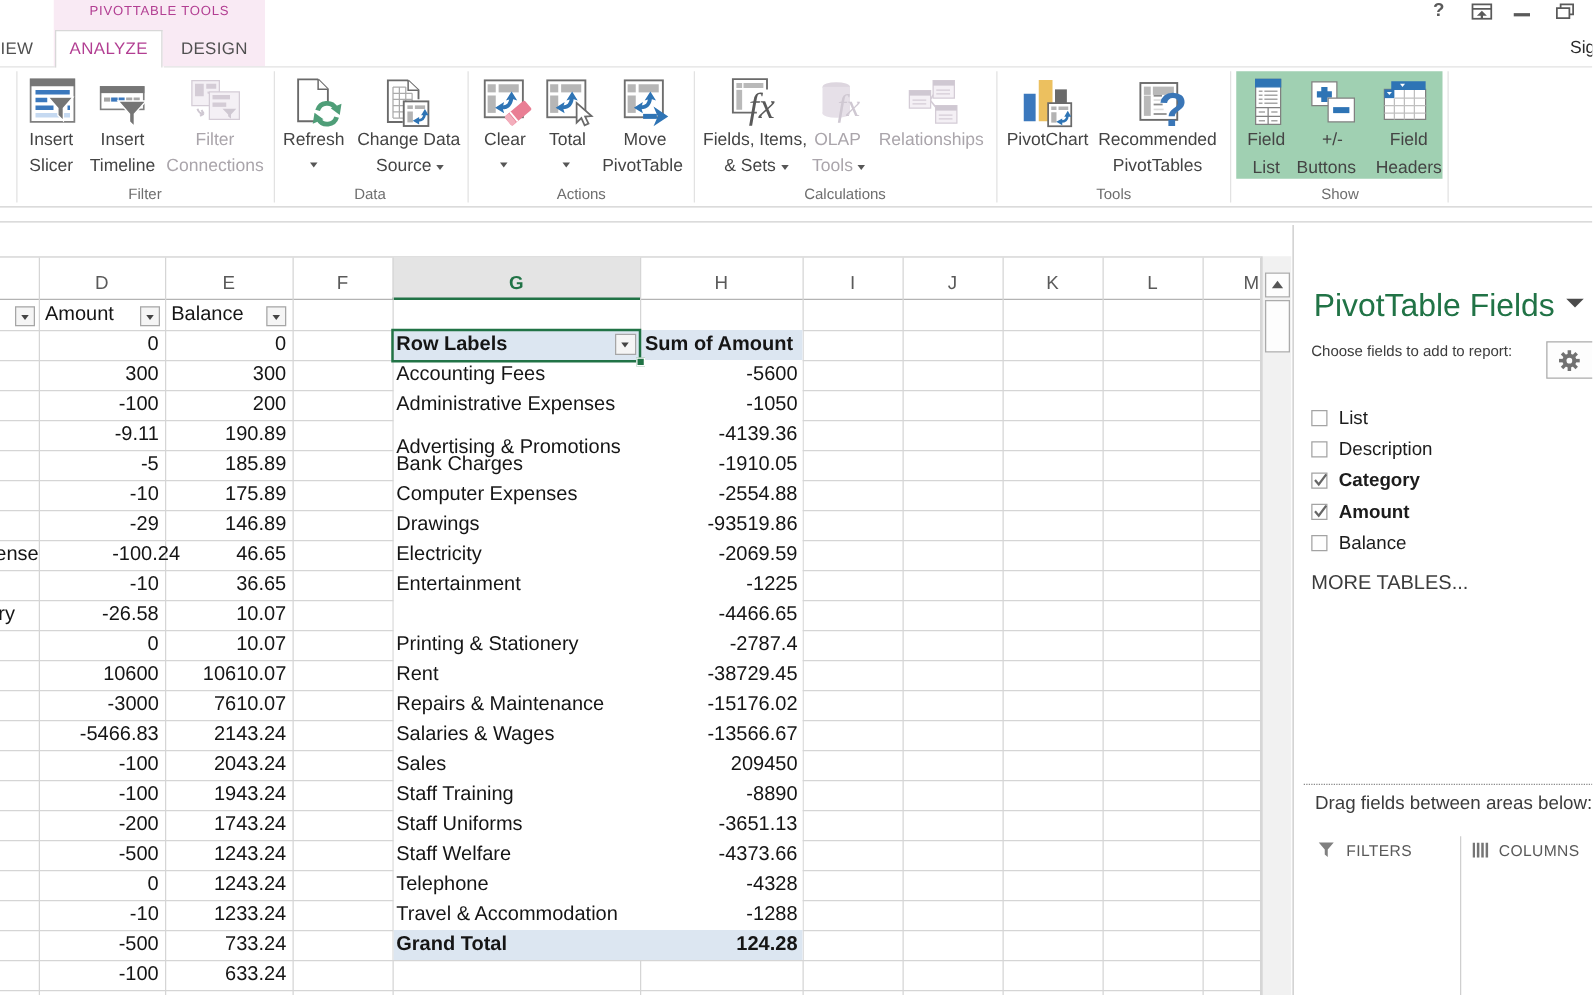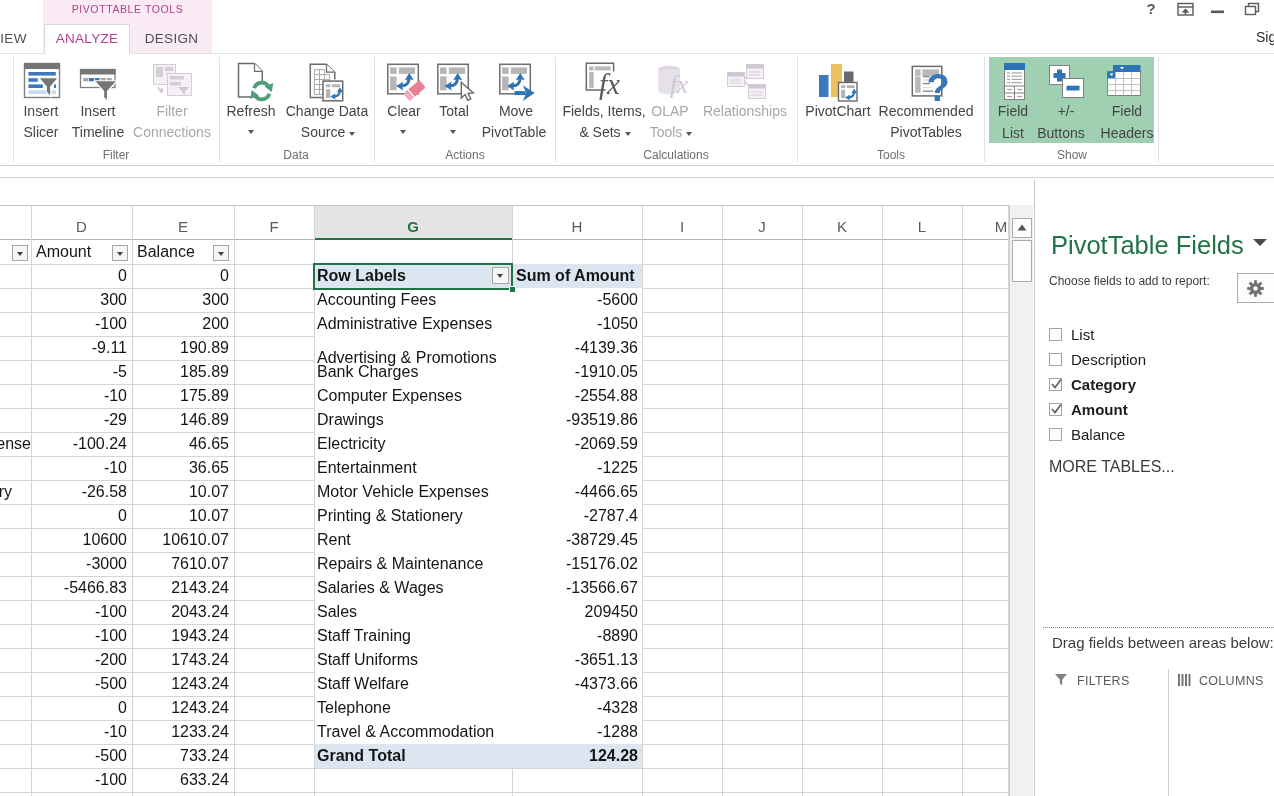--- a/index.html
+++ b/index.html
@@ -141,21 +141,21 @@
 <div class="ct num" style="left:31px;top:107px;width:96px;">-100</div>
 <div class="ct num" style="left:134px;top:107px;width:95px;">200</div>
 <div class="ct num" style="left:31px;top:131px;width:96px;">-9.11</div>
 <div class="ct num" style="left:134px;top:131px;width:95px;">190.89</div>
 <div class="ct num" style="left:31px;top:155px;width:96px;">-5</div>
 <div class="ct num" style="left:134px;top:155px;width:95px;">185.89</div>
 <div class="ct num" style="left:31px;top:179px;width:96px;">-10</div>
 <div class="ct num" style="left:134px;top:179px;width:95px;">175.89</div>
 <div class="ct num" style="left:31px;top:203px;width:96px;">-29</div>
 <div class="ct num" style="left:134px;top:203px;width:95px;">146.89</div>
-<div class="ct num" style="left:31px;top:227px;width:96px;">-100.24</div>
+<div class="ct num" style="left:31px;top:227px;width:96px;padding-left:17px;">-100.24</div>
 <div class="ct num" style="left:134px;top:227px;width:95px;">46.65</div>
 <div class="ct num" style="left:31px;top:251px;width:96px;">-10</div>
 <div class="ct num" style="left:134px;top:251px;width:95px;">36.65</div>
 <div class="ct num" style="left:31px;top:275px;width:96px;">-26.58</div>
 <div class="ct num" style="left:134px;top:275px;width:95px;">10.07</div>
 <div class="ct num" style="left:31px;top:299px;width:96px;">0</div>
 <div class="ct num" style="left:134px;top:299px;width:95px;">10.07</div>
 <div class="ct num" style="left:31px;top:323px;width:96px;">10600</div>
 <div class="ct num" style="left:134px;top:323px;width:95px;">10610.07</div>
 <div class="ct num" style="left:31px;top:347px;width:96px;">-3000</div>
@@ -191,21 +191,20 @@
 <div class="ct" style="left:317px;top:155px;">Bank Charges</div>
 <div class="ct num" style="left:512px;top:155px;width:126px;">-1910.05</div>
 <div class="ct" style="left:317px;top:179px;">Computer Expenses</div>
 <div class="ct num" style="left:512px;top:179px;width:126px;">-2554.88</div>
 <div class="ct" style="left:317px;top:203px;">Drawings</div>
 <div class="ct num" style="left:512px;top:203px;width:126px;">-93519.86</div>
 <div class="ct" style="left:317px;top:227px;">Electricity</div>
 <div class="ct num" style="left:512px;top:227px;width:126px;">-2069.59</div>
 <div class="ct" style="left:317px;top:251px;">Entertainment</div>
 <div class="ct num" style="left:512px;top:251px;width:126px;">-1225</div>
-<div class="ct" style="left:317px;top:275px;">Motor Vehicle Expenses</div>
 <div class="ct num" style="left:512px;top:275px;width:126px;">-4466.65</div>
 <div class="ct" style="left:317px;top:299px;">Printing &amp; Stationery</div>
 <div class="ct num" style="left:512px;top:299px;width:126px;">-2787.4</div>
 <div class="ct" style="left:317px;top:323px;">Rent</div>
 <div class="ct num" style="left:512px;top:323px;width:126px;">-38729.45</div>
 <div class="ct" style="left:317px;top:347px;">Repairs &amp; Maintenance</div>
 <div class="ct num" style="left:512px;top:347px;width:126px;">-15176.02</div>
 <div class="ct" style="left:317px;top:371px;">Salaries &amp; Wages</div>
 <div class="ct num" style="left:512px;top:371px;width:126px;">-13566.67</div>
 <div class="ct" style="left:317px;top:395px;">Sales</div>

